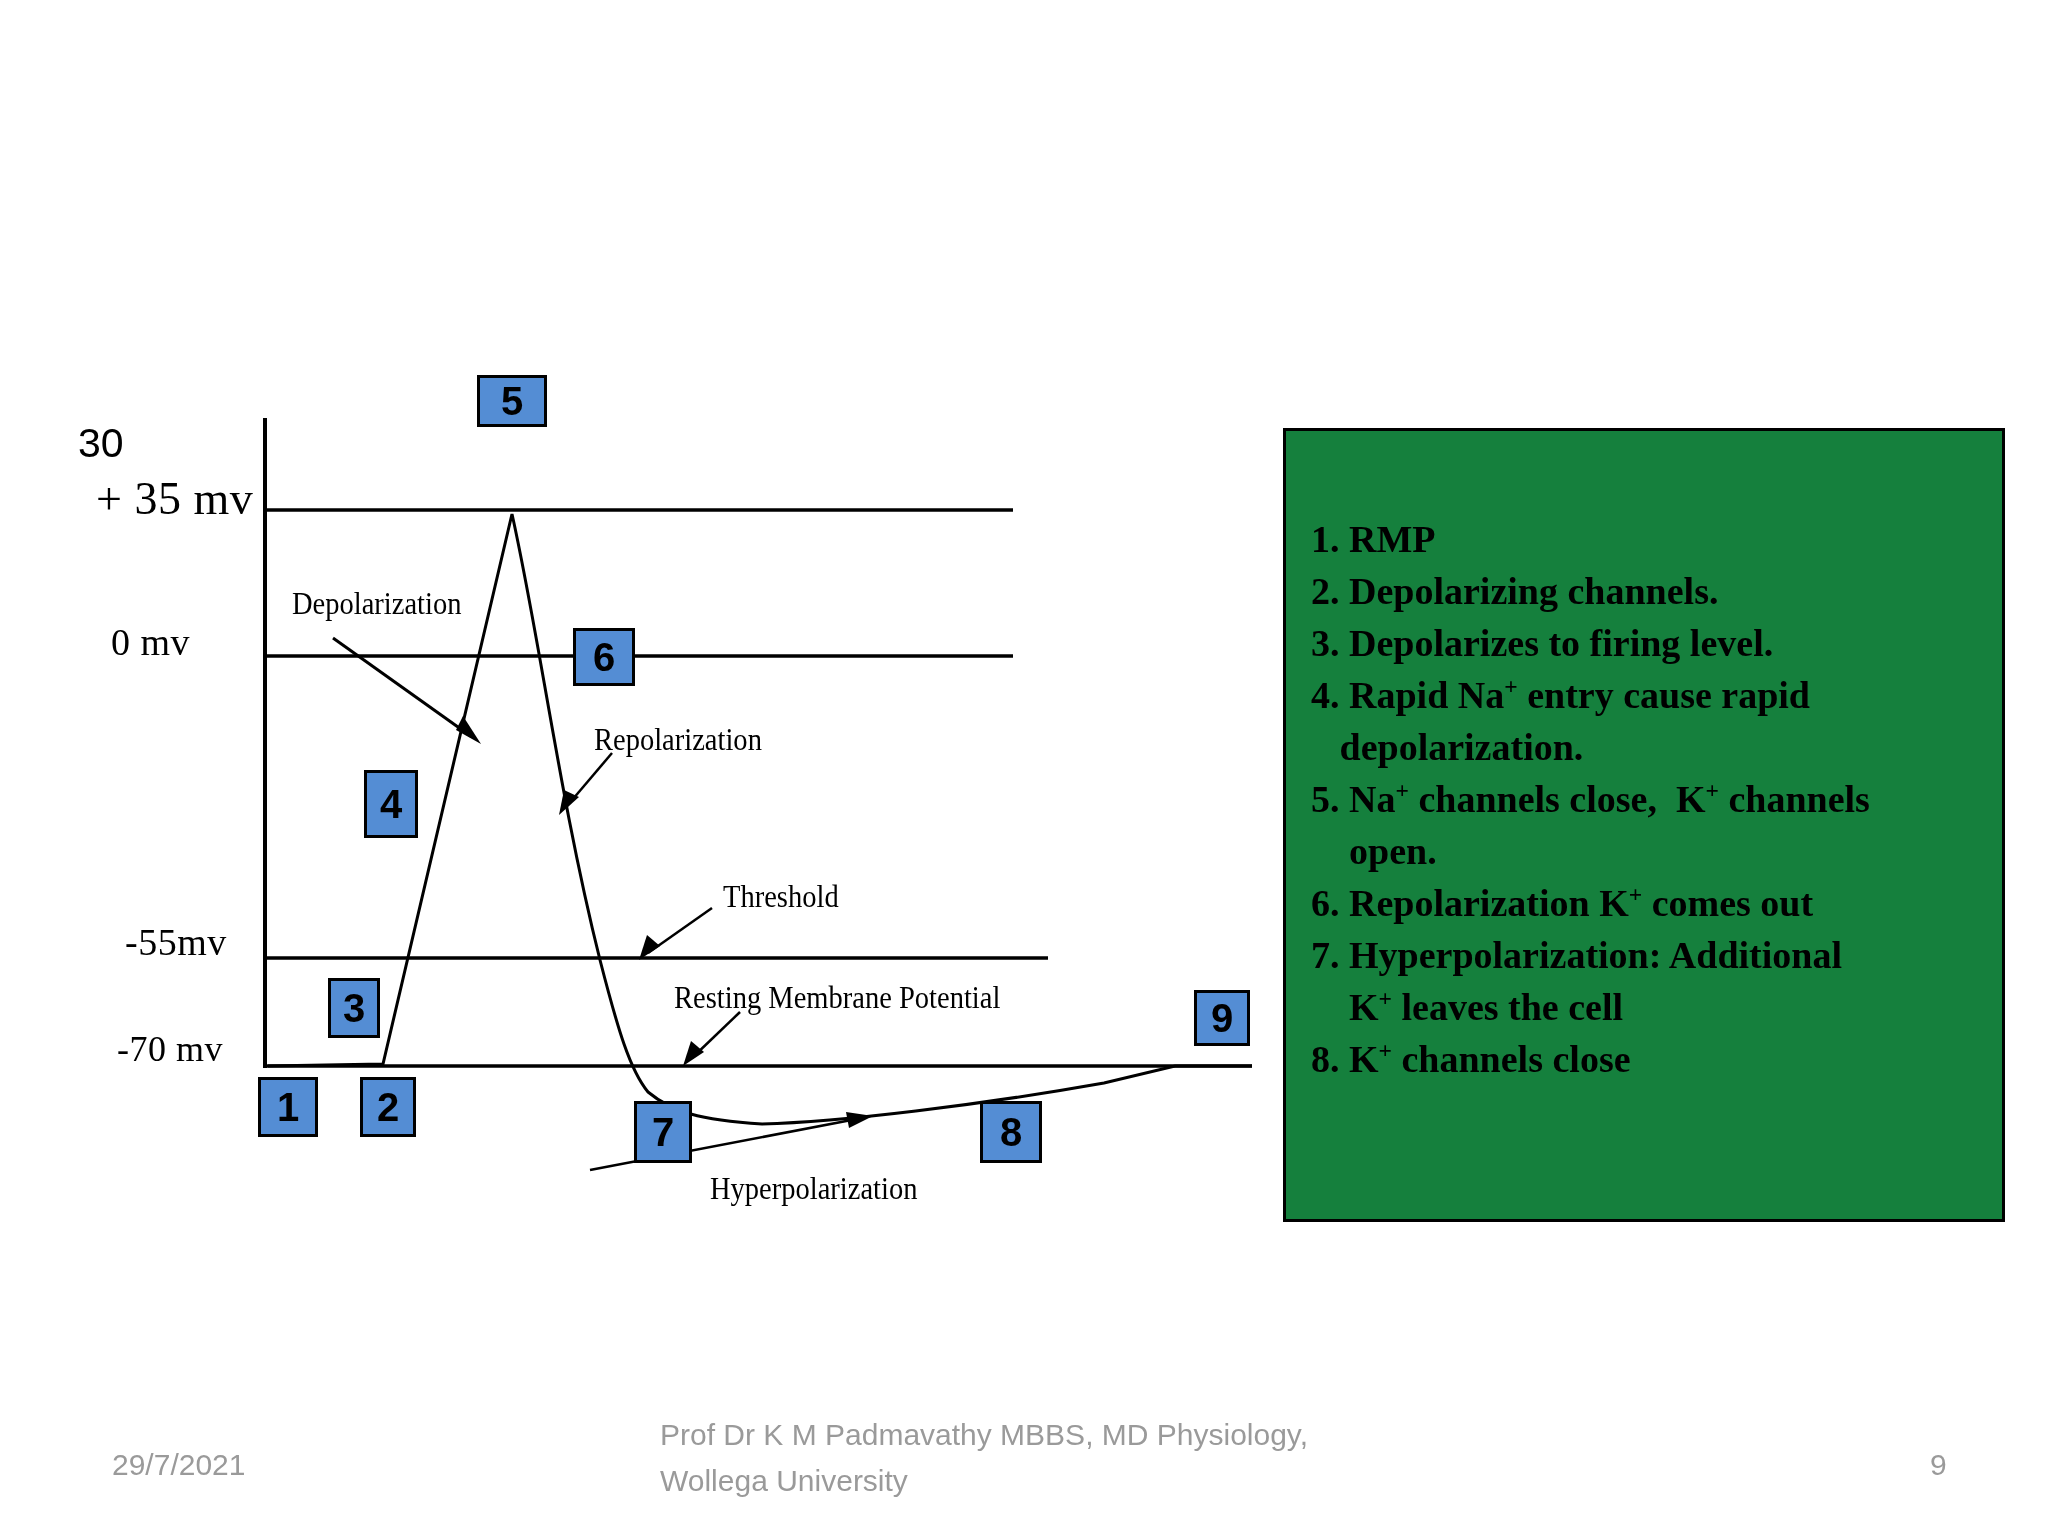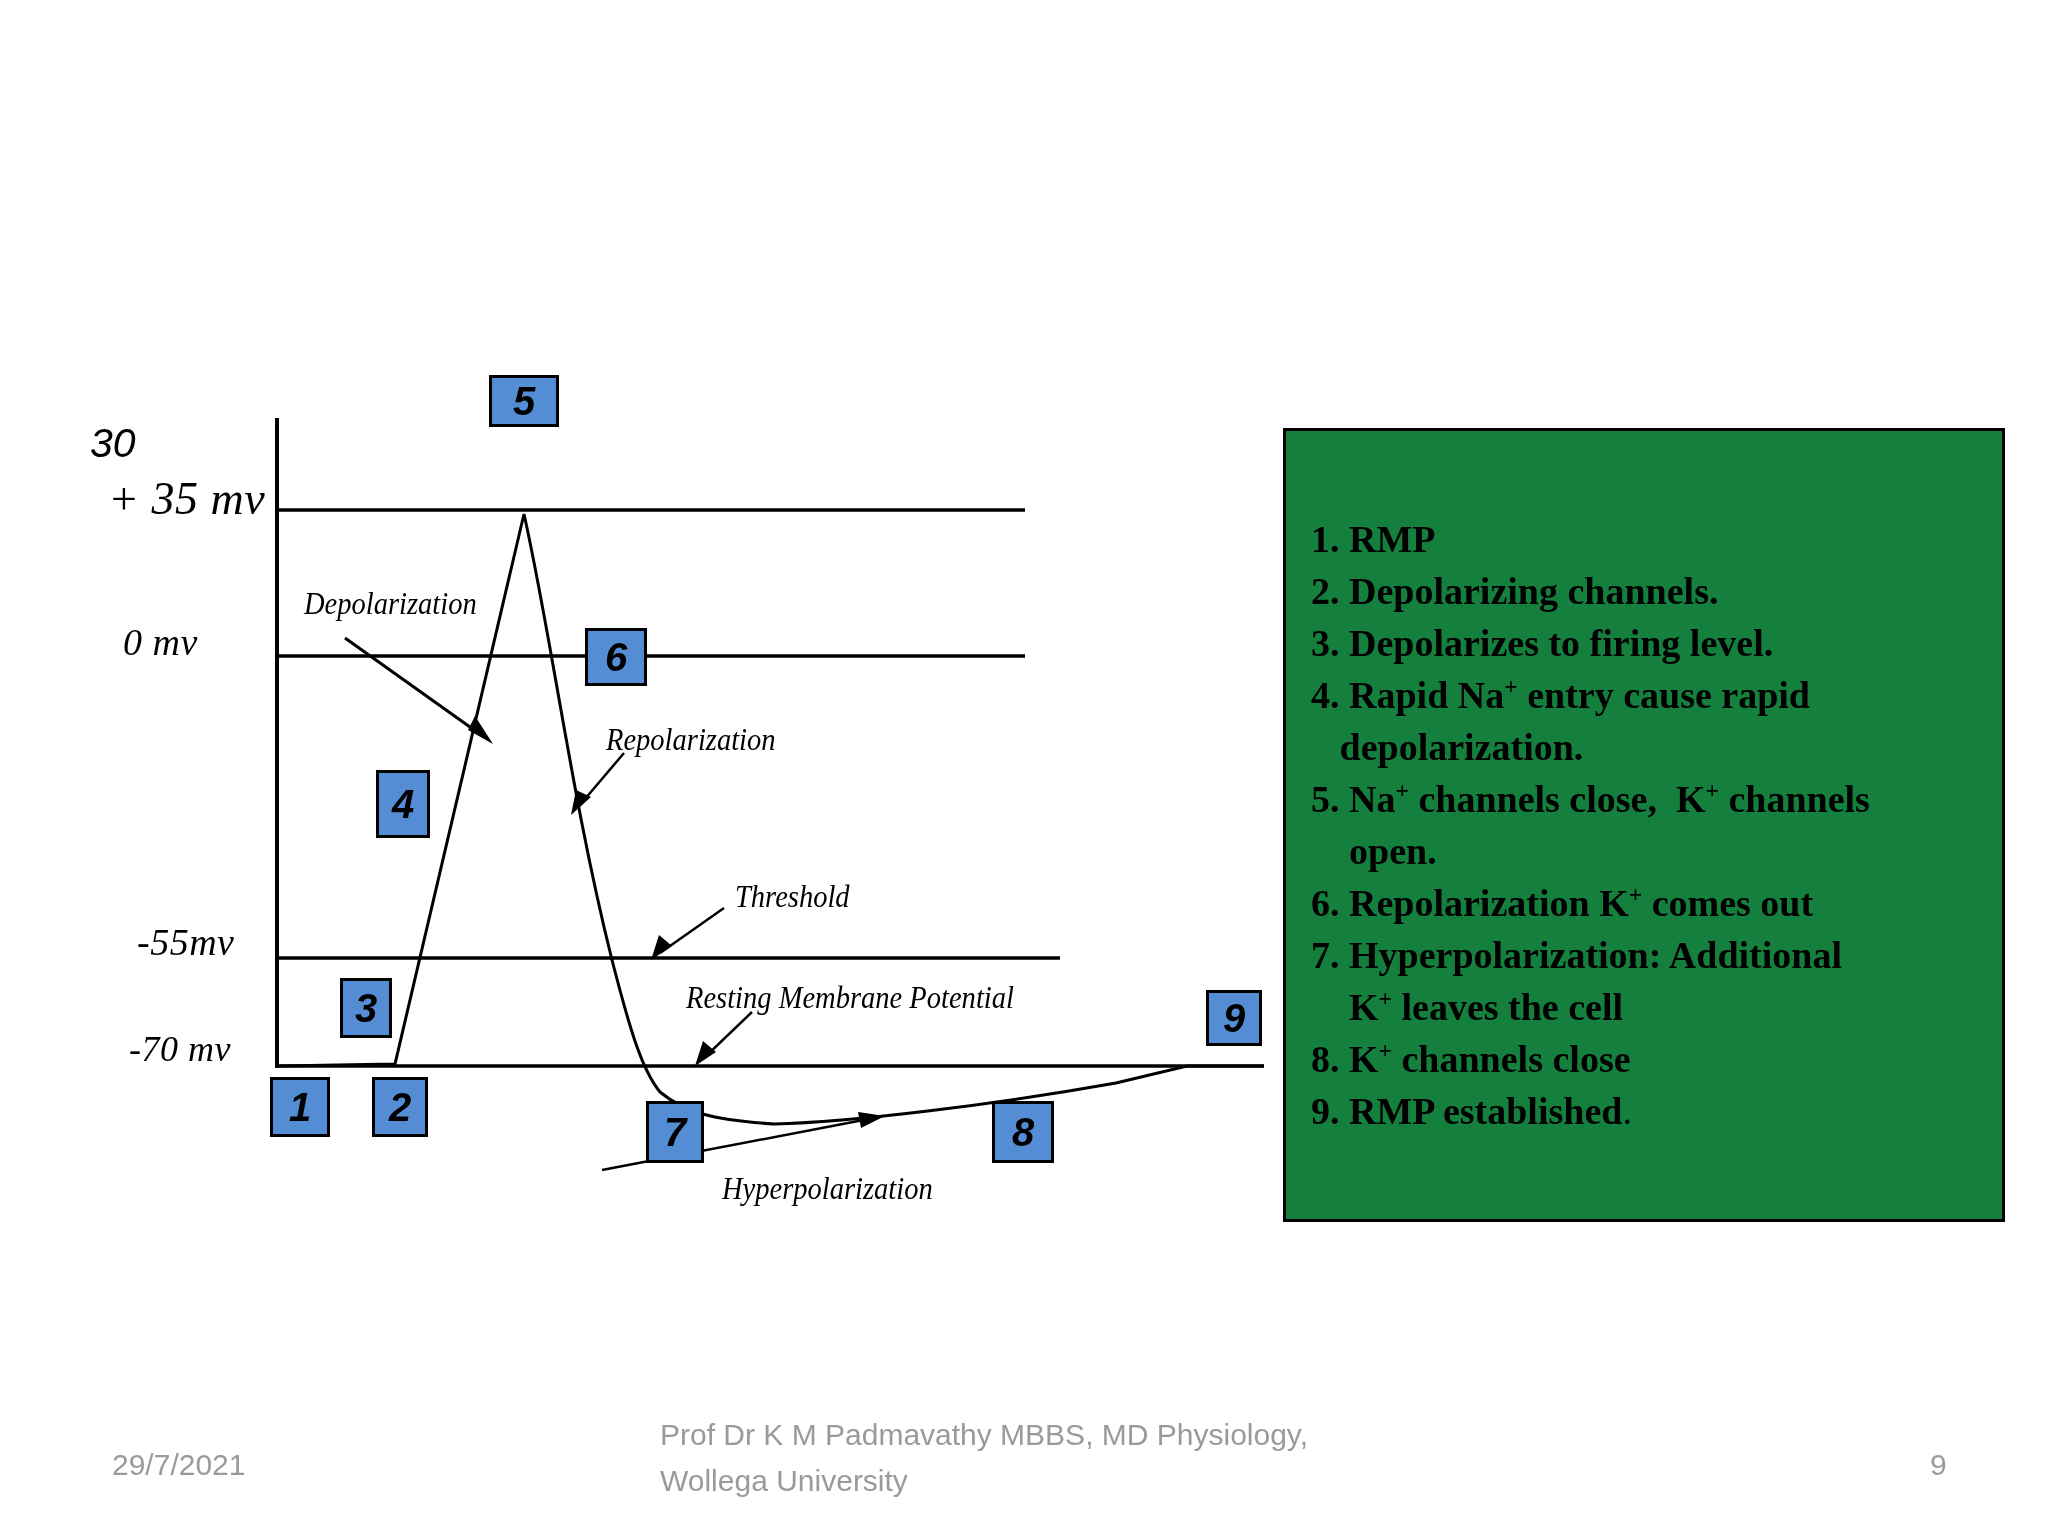--- a/index.html
+++ b/index.html
@@ -12,24 +12,23 @@
     width: 2048px;
     height: 1536px;
     background: #ffffff;
     overflow: hidden;
     font-family: "Liberation Serif", serif;
   }
 
   
   #chart-area {
     position: absolute;
-    left: 12px; top: 0;
+    left: 0; top: 0;
     width: 1300px;
     height: 1320px;
-    font-style: italic;
   }
   #chart-svg {
     position: absolute;
     left: 0; top: 0;
   }
 
   
   .axis-label {
     position: absolute;
     font-family: "Liberation Serif", serif;
@@ -218,21 +217,20 @@
   <div id="legend-box">
     <div id="legend-list">
       <div class="legend-item"><span>1.</span> <span>RMP</span></div>
       <div class="legend-item"><span>2.</span> <span>Depolarizing channels.</span></div>
       <div class="legend-item"><span>3.</span> <span>Depolarizes to firing level.</span></div>
       <div class="legend-item"><span>4.</span> <span>Rapid Na<sup>+</sup> entry cause rapid<br>&nbsp;&nbsp;&nbsp;depolarization.</span></div>
       <div class="legend-item"><span>5.</span> <span>Na<sup>+</sup> channels close,&nbsp; K<sup>+</sup> channels<br>&nbsp;&nbsp;&nbsp;&nbsp;open.</span></div>
       <div class="legend-item"><span>6.</span> <span>Repolarization K<sup>+</sup> comes out</span></div>
       <div class="legend-item"><span>7.</span> <span>Hyperpolarization: Additional<br>&nbsp;&nbsp;&nbsp;&nbsp;K<sup>+</sup> leaves the cell</span></div>
       <div class="legend-item"><span>8.</span> <span>K<sup>+</sup> channels close</span></div>
-      <div class="legend-item"><span>9.</span> <span>RMP established<span style="font-weight:normal">.</span></span></div>
     </div>
   </div>
 
   <div class="footer-text" id="footer-date">29/7/2021</div>
 
   <div class="footer-text" id="footer-center">Prof Dr K M Padmavathy MBBS, MD Physiology, Wollega University</div>
 
   <div class="footer-text" id="footer-page">9</div>
 
 </div>

